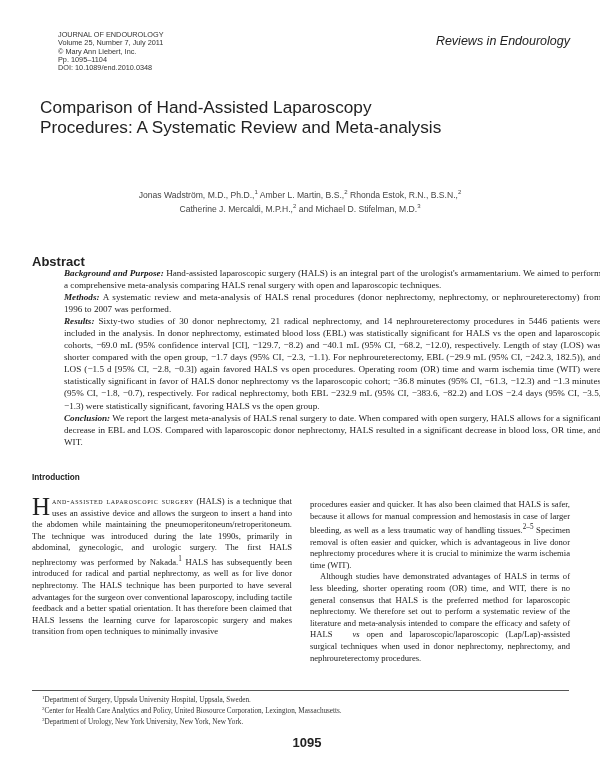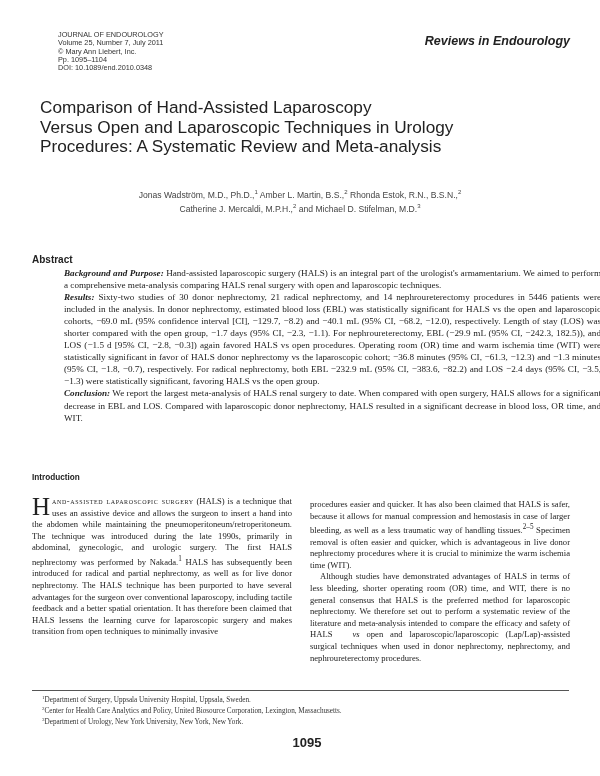--- a/index.html
+++ b/index.html
@@ -1,24 +1,24 @@
 <!DOCTYPE html>
 <html><head>
 <meta charset="utf-8">
 <style>
   html, body { margin:0; padding:0; background:#ffffff; }
   body { width:600px; height:776px; position:relative; overflow:hidden; color:#222; }
   .sans { font-family: "Liberation Sans", sans-serif; }
   .serif { font-family: "Liberation Serif", serif; }
   #masthead { position:absolute; left:58px; top:31px; font-size:7.3px; line-height:8.3px; color:#333; }
-  #section-tag { position:absolute; right:30px; top:34px; font-size:12.5px; font-weight:bold; font-style:italic; color:#222; }
+  #section-tag { position:absolute; right:30px; top:34px; font-size:12.5px; font-weight:normal; font-style:italic; color:#222; }
   #title { position:absolute; left:40px; width:520px; top:98px; font-size:17.2px; line-height:19.5px; color:#222; }
   #authors { position:absolute; left:40px; width:520px; top:187px; text-align:center; font-size:8.6px; line-height:11.5px; color:#444; }
   #authors sup { font-size:6px; }
-  #abstract-heading { position:absolute; left:32px; top:254px; font-size:10px; font-weight:bold; color:#222; }
+  #abstract-heading { position:absolute; left:32px; top:254px; font-size:13px; font-weight:bold; color:#222; }
   #abstract { position:absolute; left:32px; top:267px; width:537px; font-size:9.15px; line-height:12.05px; text-align:justify; color:#222;margin-left:32px; }
   #abstract p { margin:0; }
   #abstract .lbl { font-weight:bold; font-style:italic; }
   #intro-heading { position:absolute; left:32px; top:473px; font-size:8.2px; font-weight:bold; color:#222; }
   .col { position:absolute; width:260px; font-size:8.6px; line-height:11.6px; text-align:justify; color:#222; }
   .col p { margin:0; }
   #col-left { left:32px; top:496px; }
   #col-right { left:310px; top:499px; }
   .indent { text-indent:10px; }
   .dropcap { float:left; font-size:25px; line-height:20px; margin:1px 2px 0 0; }
@@ -37,37 +37,37 @@
   <div>Volume 25, Number 7, July 2011</div>
   <div>© Mary Ann Liebert, Inc.</div>
   <div>Pp. 1095–1104</div>
   <div>DOI: 10.1089/end.2010.0348</div>
 </div>
 
 <div id="section-tag" class="sans">Reviews in Endourology</div>
 
 <div id="title" class="sans">
   <div>Comparison of Hand-Assisted Laparoscopy</div>
-  <div>Versus Open and Laparoscopic Techniques in Urology</div>
   <div>Procedures: A Systematic Review and Meta-analysis</div>
 </div>
 
 <div id="authors" class="sans">
   <div>
     <span>Jonas Wadström, M.D., Ph.D.,</span><sup>1</sup><span> Amber L. Martin, B.S.,</span><sup>2</sup><span> Rhonda Estok, R.N., B.S.N.,</span><sup>2</sup>
   </div>
   <div>
     <span>Catherine J. Mercaldi, M.P.H.,</span><sup>2</sup><span> and Michael D. Stifelman, M.D.</span><sup>3</sup>
   </div>
 </div>
 
 <div id="abstract-heading" class="sans">Abstract</div>
 
 <div id="abstract" class="serif">
   <p><span class="lbl">Background and Purpose:</span><span> Hand-assisted laparoscopic surgery (HALS) is an integral part of the urologist's armamentarium. We aimed to perform a comprehensive meta-analysis comparing HALS renal surgery with open and laparoscopic techniques.</span></p>
+  <p><span class="lbl">Methods:</span><span> A systematic review and meta-analysis of HALS renal procedures (donor nephrectomy, nephrectomy, or nephroureterectomy) from 1996 to 2007 was performed.</span></p>
   <p><span class="lbl">Results:</span><span> Sixty-two studies of 30 donor nephrectomy, 21 radical nephrectomy, and 14 nephroureterectomy procedures in 5446 patients were included in the analysis. In donor nephrectomy, estimated blood loss (EBL) was statistically significant for HALS vs the open and laparoscopic cohorts, −69.0 mL (95% confidence interval [CI], −129.7, −8.2) and −40.1 mL (95% CI, −68.2, −12.0), respectively. Length of stay (LOS) was shorter compared with the open group, −1.7 days (95% CI, −2.3, −1.1). For nephroureterectomy, EBL (−29.9 mL (95% CI, −242.3, 182.5)), and LOS (−1.5 d [95% CI, −2.8, −0.3]) again favored HALS vs open procedures. Operating room (OR) time and warm ischemia time (WIT) were statistically significant in favor of HALS donor nephrectomy vs the laparoscopic cohort; −36.8 minutes (95% CI, −61.3, −12.3) and −1.3 minutes (95% CI, −1.8, −0.7), respectively. For radical nephrectomy, both EBL −232.9 mL (95% CI, −383.6, −82.2) and LOS −2.4 days (95% CI, −3.5, −1.3) were statistically significant, favoring HALS vs the open group.</span></p>
   <p><span class="lbl">Conclusion:</span><span> We report the largest meta-analysis of HALS renal surgery to date. When compared with open surgery, HALS allows for a significant decrease in EBL and LOS. Compared with laparoscopic donor nephrectomy, HALS resulted in a significant decrease in blood loss, OR time, and WIT.</span></p>
 </div>
 
 <div id="intro-heading" class="sans">Introduction</div>
 
 <div id="col-left" class="col serif">
   <p><span class="dropcap">H</span><span class="smallcaps">and-assisted laparoscopic surgery</span><span> (HALS) is a technique that uses an assistive device and allows the surgeon to insert a hand into the abdomen while maintaining the pneumoperitoneum/retroperitoneum. The technique was introduced during the late 1990s, primarily in abdominal, gynecologic, and urologic surgery. The first HALS nephrectomy was performed by Nakada.</span><sup>1</sup><span> HALS has subsequently been introduced for radical and partial nephrectomy, as well as for live donor nephrectomy. The HALS technique has been purported to have several advantages for the surgeon over conventional laparoscopy, including tactile feedback and a better spatial orientation. It has therefore been claimed that HALS lessens the learning curve for laparoscopic surgery and makes transition from open techniques to minimally invasive</span></p>
 </div>
 

